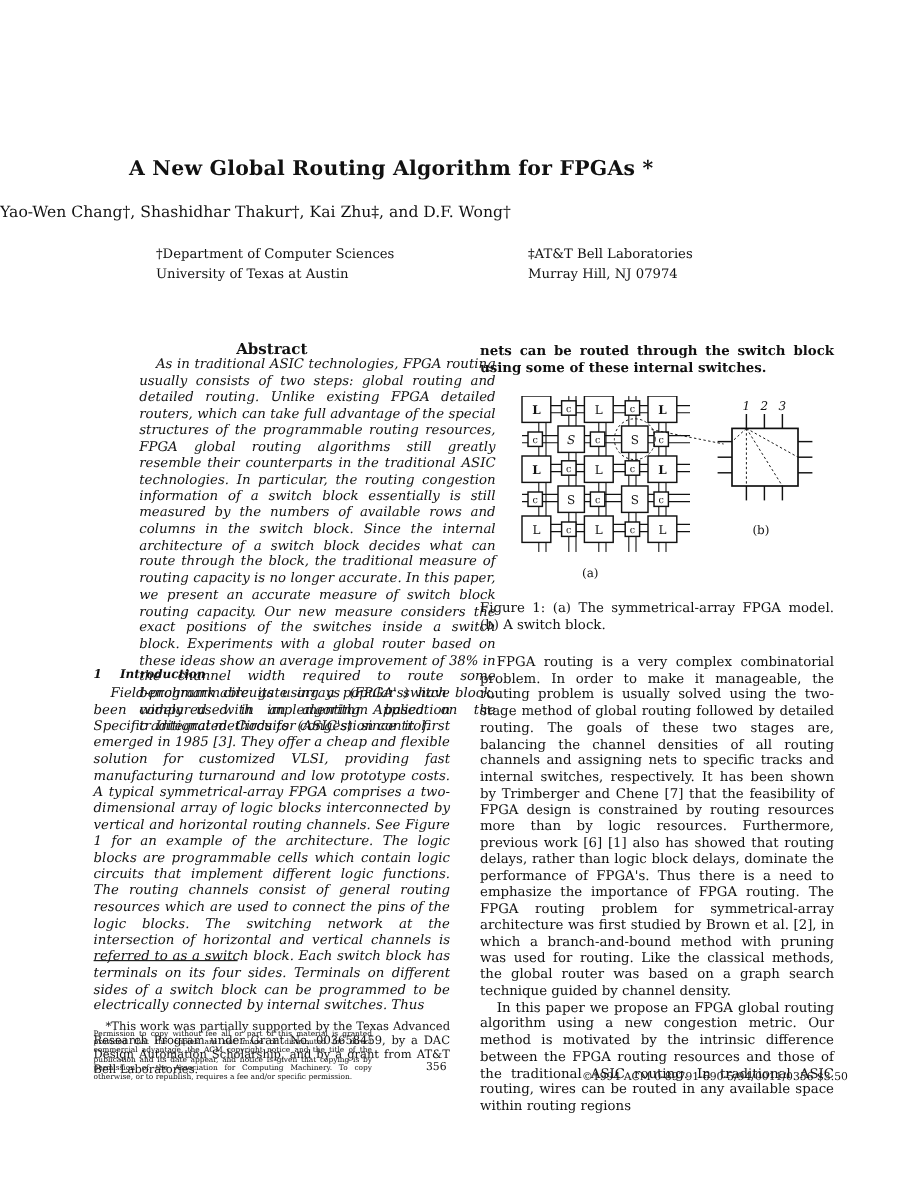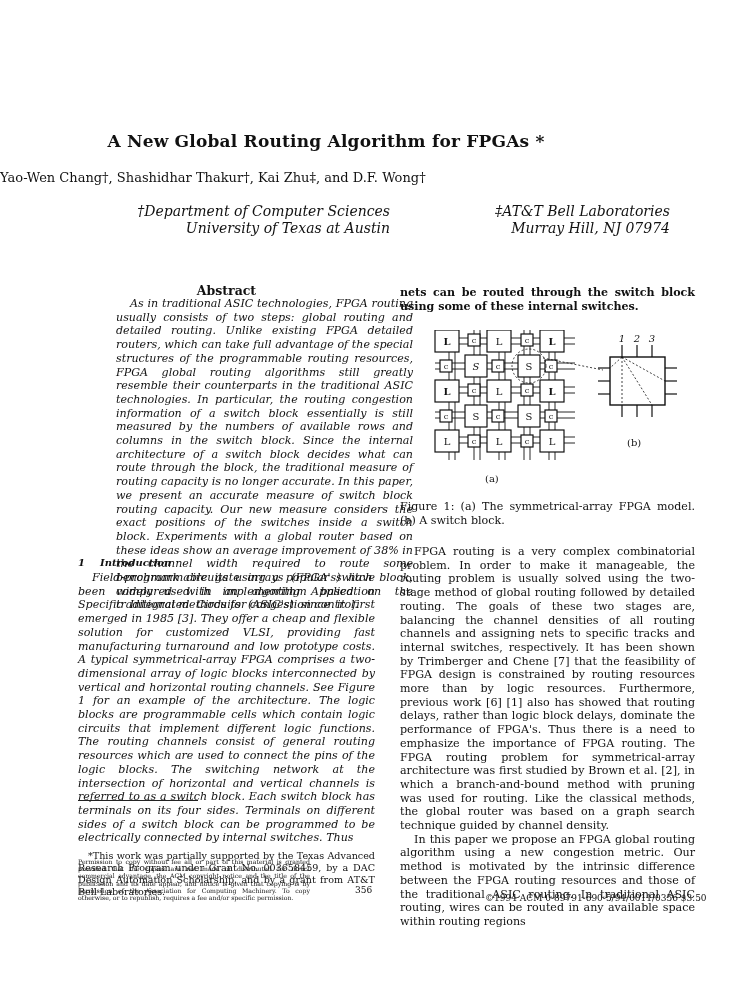--- a/index.html
+++ b/index.html
@@ -1,21 +1,21 @@
 <!DOCTYPE html>
 <html><head>
 <meta charset="utf-8">
 <style>
   html, body { margin:0; padding:0; background:#ffffff; }
   body { width:755px; height:1000px; position:relative; overflow:hidden;
          font-family:"DejaVu Serif", "Liberation Serif", serif; color:#111; }
   .abs { position:absolute; }
   .title { left:0; width:652px; top:131px; text-align:center; font-size:17px; font-weight:bold; letter-spacing:0.2px; }
   .authors { left:0; width:755px; top:170px; font-size:13px; }
-  .aff { font-size:14px; line-height:17px; text-align:right;font-style:italic; }
+  .aff { font-size:11px; line-height:17px; text-align:left; }
   .aff-left { left:130px; width:260px; top:203px; }
   .aff-right { left:440px; width:230px; top:203px; }
   .col { font-size:11.1px; line-height:13.7px; text-align:justify; }
   .col-left { left:78px; width:297px; }
   .col-right { left:400px; width:295px; }
   .abs-head { left:78px; width:297px; top:283px; text-align:center; font-weight:bold; font-size:12.5px; }
   .abstract-body { top:297px; font-style:italic;margin-left:38px; }
   .indent { text-indent:14px; }
   p { margin:0; }
   .sec-head { left:78px; top:557px; font-weight:bold; font-size:10px;font-style:italic; }

